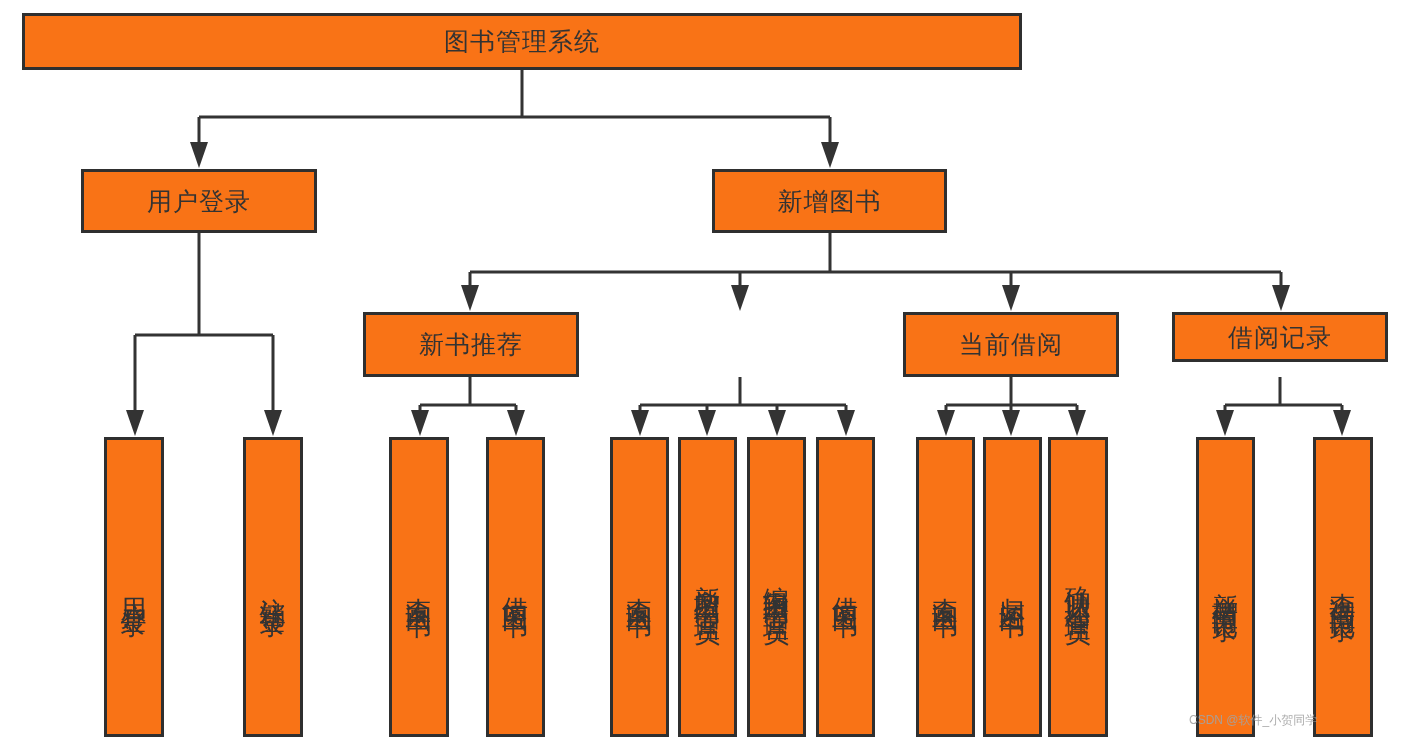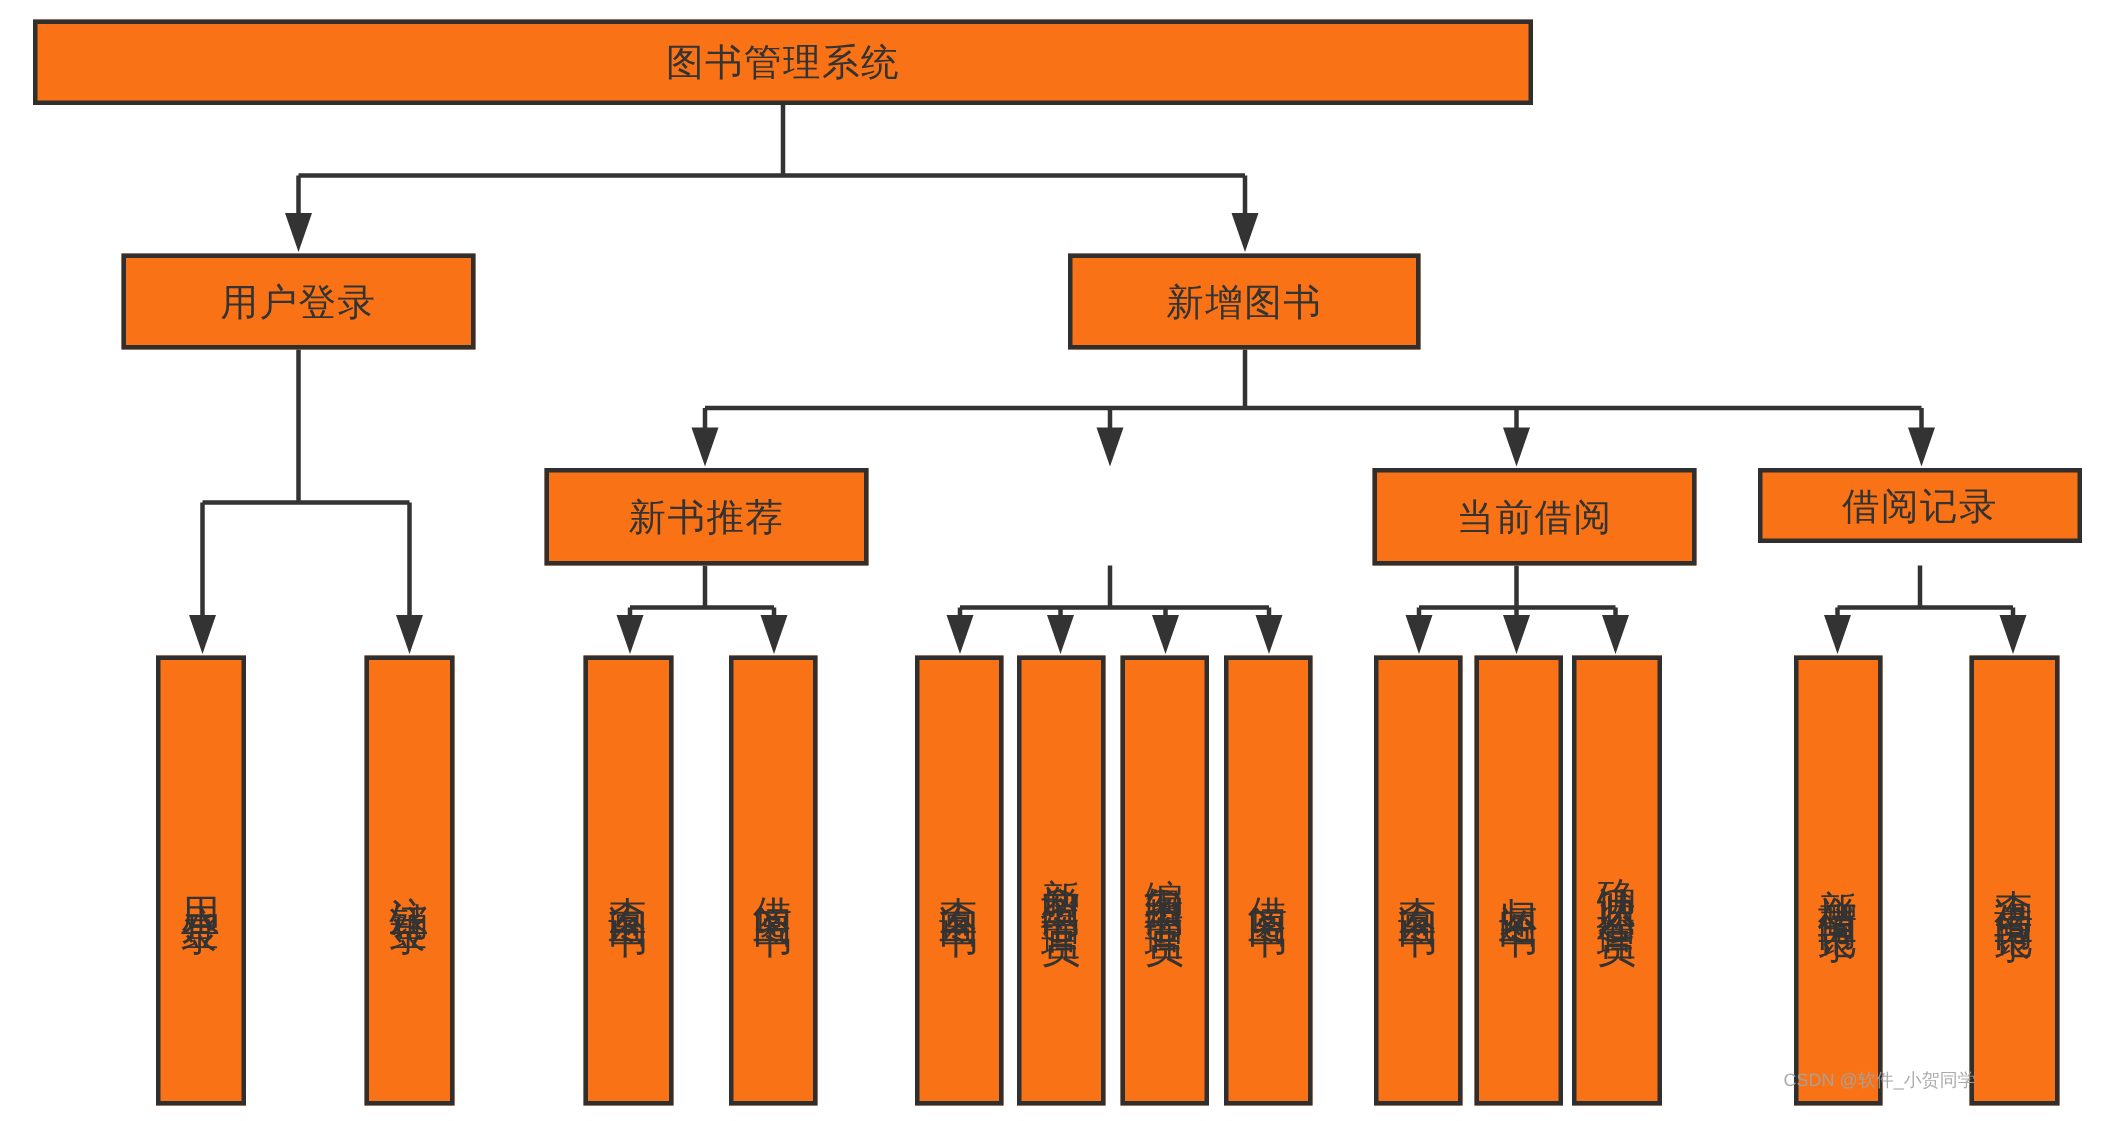--- a/index.html
+++ b/index.html
@@ -40,21 +40,21 @@
     line-height: 1;
   }
   
   .n-root { left: 22px;  top: 13px;  width: 1000px; height: 57px; }
   
   .n-l2a  { left: 81px;  top: 169px; width: 236px;  height: 64px; }
   .n-l2b  { left: 712px; top: 169px; width: 235px;  height: 64px; }
   
   .n-l3a  { left: 363px;  top: 312px; width: 216px; height: 65px; }
   .n-l3b  { left: 633px;  top: 312px; width: 216px; height: 65px; }
-  .n-l3c  { left: 903px;  top: 312px; width: 216px; height: 65px; margin-left: 12px; }
+  .n-l3c  { left: 903px;  top: 312px; width: 216px; height: 65px; }
   .n-l3d  { left: 1172px; top: 312px; width: 216px; height: 50px; }
   
   .leaf   { top: 437px; height: 300px; }
   .n-ul1  { left: 104px;  width: 60px; }
   .n-ul2  { left: 243px;  width: 60px; }
   .n-nb1  { left: 389px;  width: 60px; }
   .n-nb2  { left: 486px;  width: 59px; }
   .n-bb1  { left: 610px;  width: 59px; }
   .n-bb2  { left: 678px;  width: 59px; }
   .n-bb3  { left: 747px;  width: 59px; }

